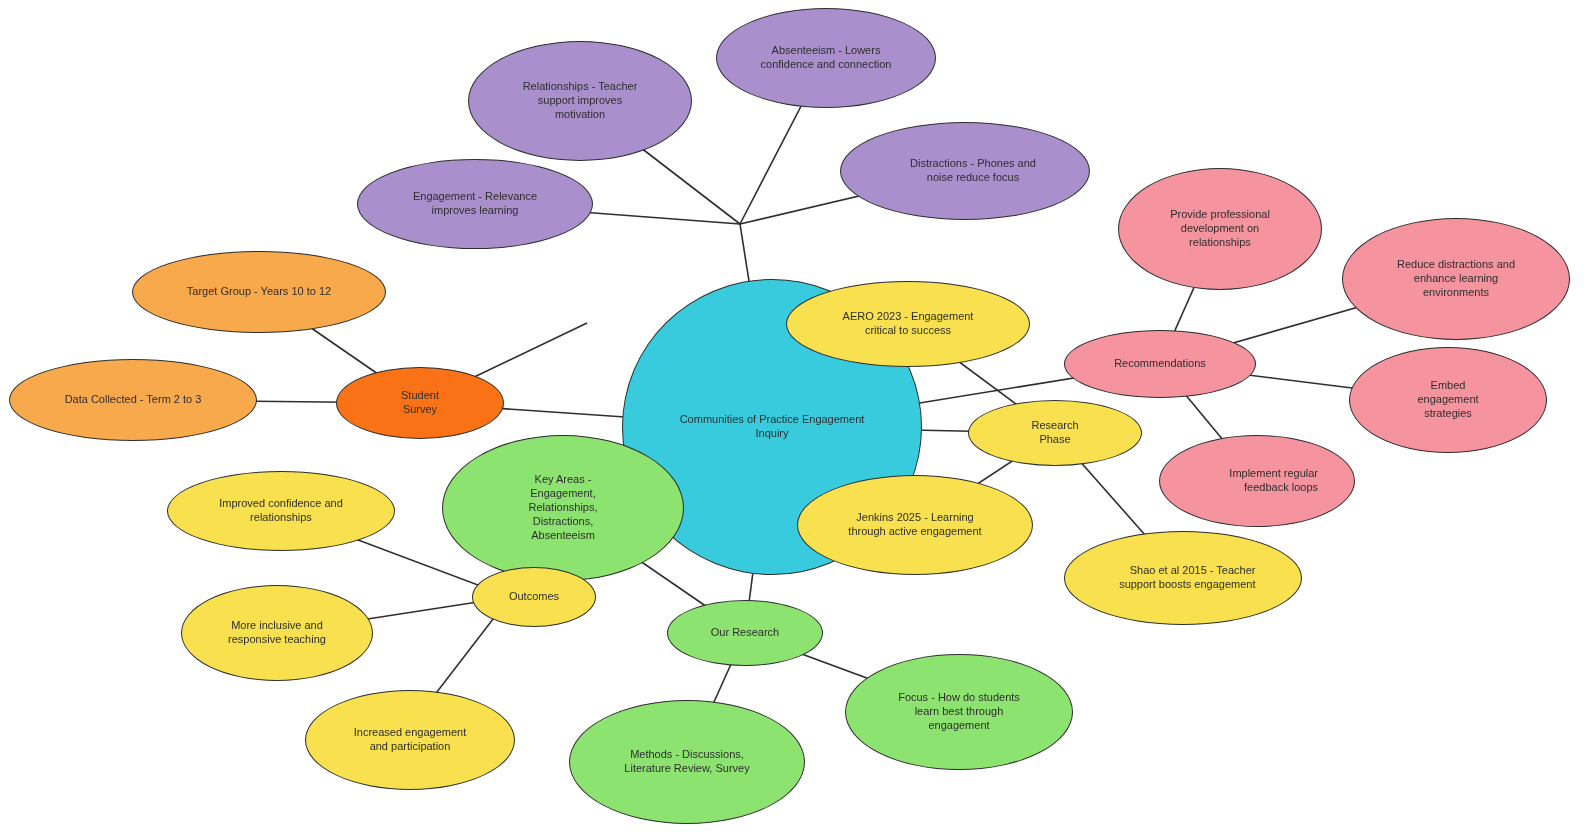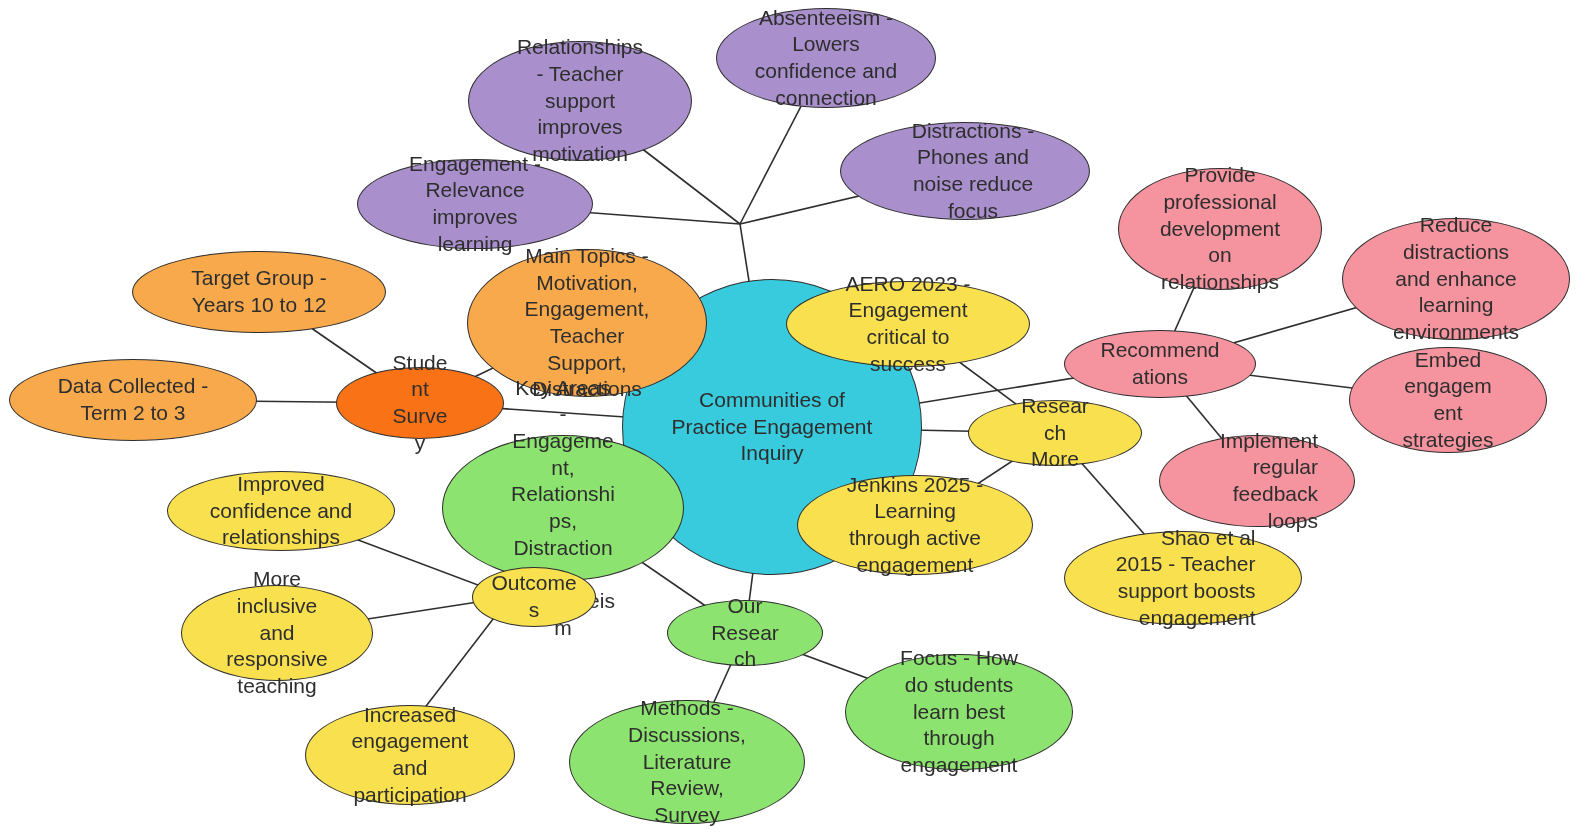--- a/index.html
+++ b/index.html
@@ -42,21 +42,21 @@
     box-sizing: border-box;
     border: 1.7px solid #2e2e2e;
     border-radius: 50%;
     display: flex;
     align-items: center;
     justify-content: center;
     text-align: center;
   }
   .node .label {
     display: inline-block;
-    font-size: 21px;
+    font-size: 11px;
     line-height: 1.27;
     color: #2e2e2e;
     overflow-wrap: break-word;
   }
 </style>
 </head>
 <body>
 
 <div class="stage">
   <svg id="edge-layer" viewBox="0 0 1592 837" xmlns="http://www.w3.org/2000/svg">
@@ -102,23 +102,20 @@
       </div>
       <div class="node" style="left: 357px; top: 159px; width: 236px; height: 90px; background: rgb(169, 143, 203);">
         <span class="label" style="width: 152px;">Engagement - Relevance improves learning</span>
       </div>
       <div class="node" style="left: 132px; top: 251px; width: 254px; height: 82px; background: rgb(248, 169, 76);">
         <span class="label" style="width: 160px;">Target Group - Years 10 to 12</span>
       </div>
       <div class="node" style="left: 9px; top: 359px; width: 248px; height: 82px; background: rgb(248, 169, 76);">
         <span class="label" style="width: 170px;">Data Collected - Term 2 to 3</span>
       </div>
-      <div class="node" style="left: 467px; top: 249px; width: 240px; height: 148px; background: rgb(248, 169, 76);">
-        <span class="label" style="width: 134px;">Main Topics - Motivation, Engagement, Teacher Support, Distractions</span>
-      </div>
       <div class="node" style="left: 1342px; top: 218px; width: 228px; height: 122px; background: rgb(245, 147, 158);">
         <span class="label" style="width: 145px;">Reduce distractions and enhance learning environments</span>
       </div>
       <div class="node" style="left: 1118px; top: 168px; width: 204px; height: 122px; background: rgb(245, 147, 158);">
         <span class="label" style="width: 124px;">Provide professional development on relationships</span>
       </div>
       <div class="node" style="left: 1349px; top: 347px; width: 198px; height: 106px; background: rgb(245, 147, 158);">
         <span class="label" style="width: 95px;">Embed engagement strategies</span>
       </div>
       <div class="node" style="left: 1159px; top: 435px; width: 196px; height: 92px; background: rgb(245, 147, 158);">
@@ -132,40 +129,40 @@
       </div>
       <div class="node" style="left: 1064px; top: 531px; width: 238px; height: 94px; background: rgb(248, 224, 79); text-align: right;">
         <span class="label" style="width: 145px;">Shao et al 2015 - Teacher support boosts engagement</span>
       </div>
       <div class="node" style="left: 167px; top: 471px; width: 228px; height: 80px; background: rgb(248, 224, 79);">
         <span class="label" style="width: 165px;">Improved confidence and relationships</span>
       </div>
       <div class="node" style="left: 181px; top: 585px; width: 192px; height: 96px; background: rgb(248, 224, 79);">
         <span class="label" style="width: 120px;">More inclusive and responsive teaching</span>
       </div>
-      <div class="node" style="left: 305px; top: 705px; width: 210px; height: 100px; background: rgb(248, 224, 79);">
+      <div class="node" style="left: 305px; top: 690px; width: 210px; height: 100px; background: rgb(248, 224, 79);">
         <span class="label" style="width: 125px;">Increased engagement and participation</span>
       </div>
       <div class="node" style="left: 442px; top: 435px; width: 242px; height: 146px; background: rgb(141, 227, 111);">
         <span class="label" style="width: 108px;">Key Areas - Engagement, Relationships, Distractions, Absenteeism</span>
       </div>
       <div class="node" style="left: 569px; top: 700px; width: 236px; height: 124px; background: rgb(141, 227, 111);">
         <span class="label" style="width: 144px;">Methods - Discussions, Literature Review, Survey</span>
       </div>
       <div class="node" style="left: 845px; top: 654px; width: 228px; height: 116px; background: rgb(141, 227, 111);">
         <span class="label" style="width: 140px;">Focus - How do students learn best through engagement</span>
       </div>
       <div class="node" style="left: 336px; top: 367px; width: 168px; height: 72px; background: #f97316;">
         <span class="label" style="width: 64px;">Student Survey</span>
       </div>
       <div class="node" style="left: 1064px; top: 330px; width: 192px; height: 68px; background: rgb(245, 147, 158);">
         <span class="label" style="width: 122px;">Recommendations</span>
       </div>
       <div class="node" style="left: 968px; top: 400px; width: 174px; height: 66px; background: rgb(248, 224, 79);">
-        <span class="label" style="width: 74px;">Research More</span>
+        <span class="label" style="width: 74px;">Research Phase</span>
       </div>
       <div class="node" style="left: 472px; top: 567px; width: 124px; height: 60px; background: rgb(248, 224, 79);">
         <span class="label" style="width: 90px;">Outcomes</span>
       </div>
       <div class="node" style="left: 667px; top: 600px; width: 156px; height: 66px; background: rgb(141, 227, 111);">
         <span class="label" style="width: 72px;">Our Research</span>
       </div>
     </div>
 </div>
 

